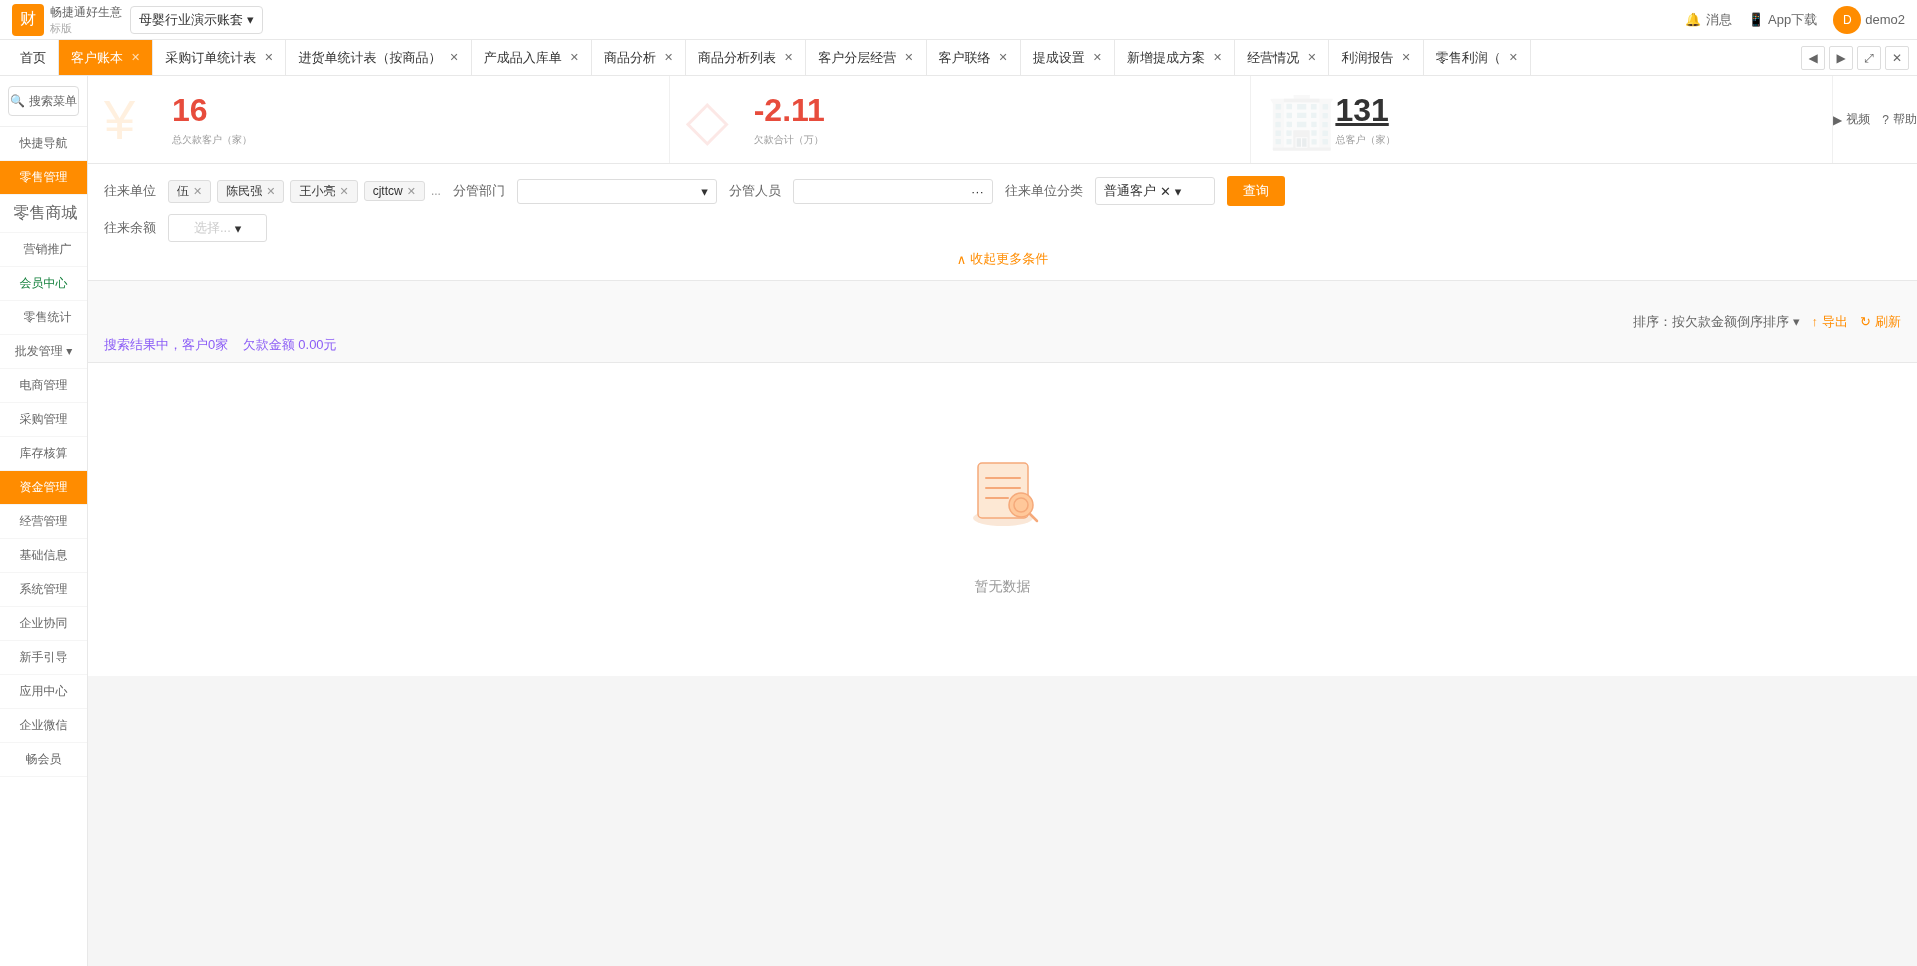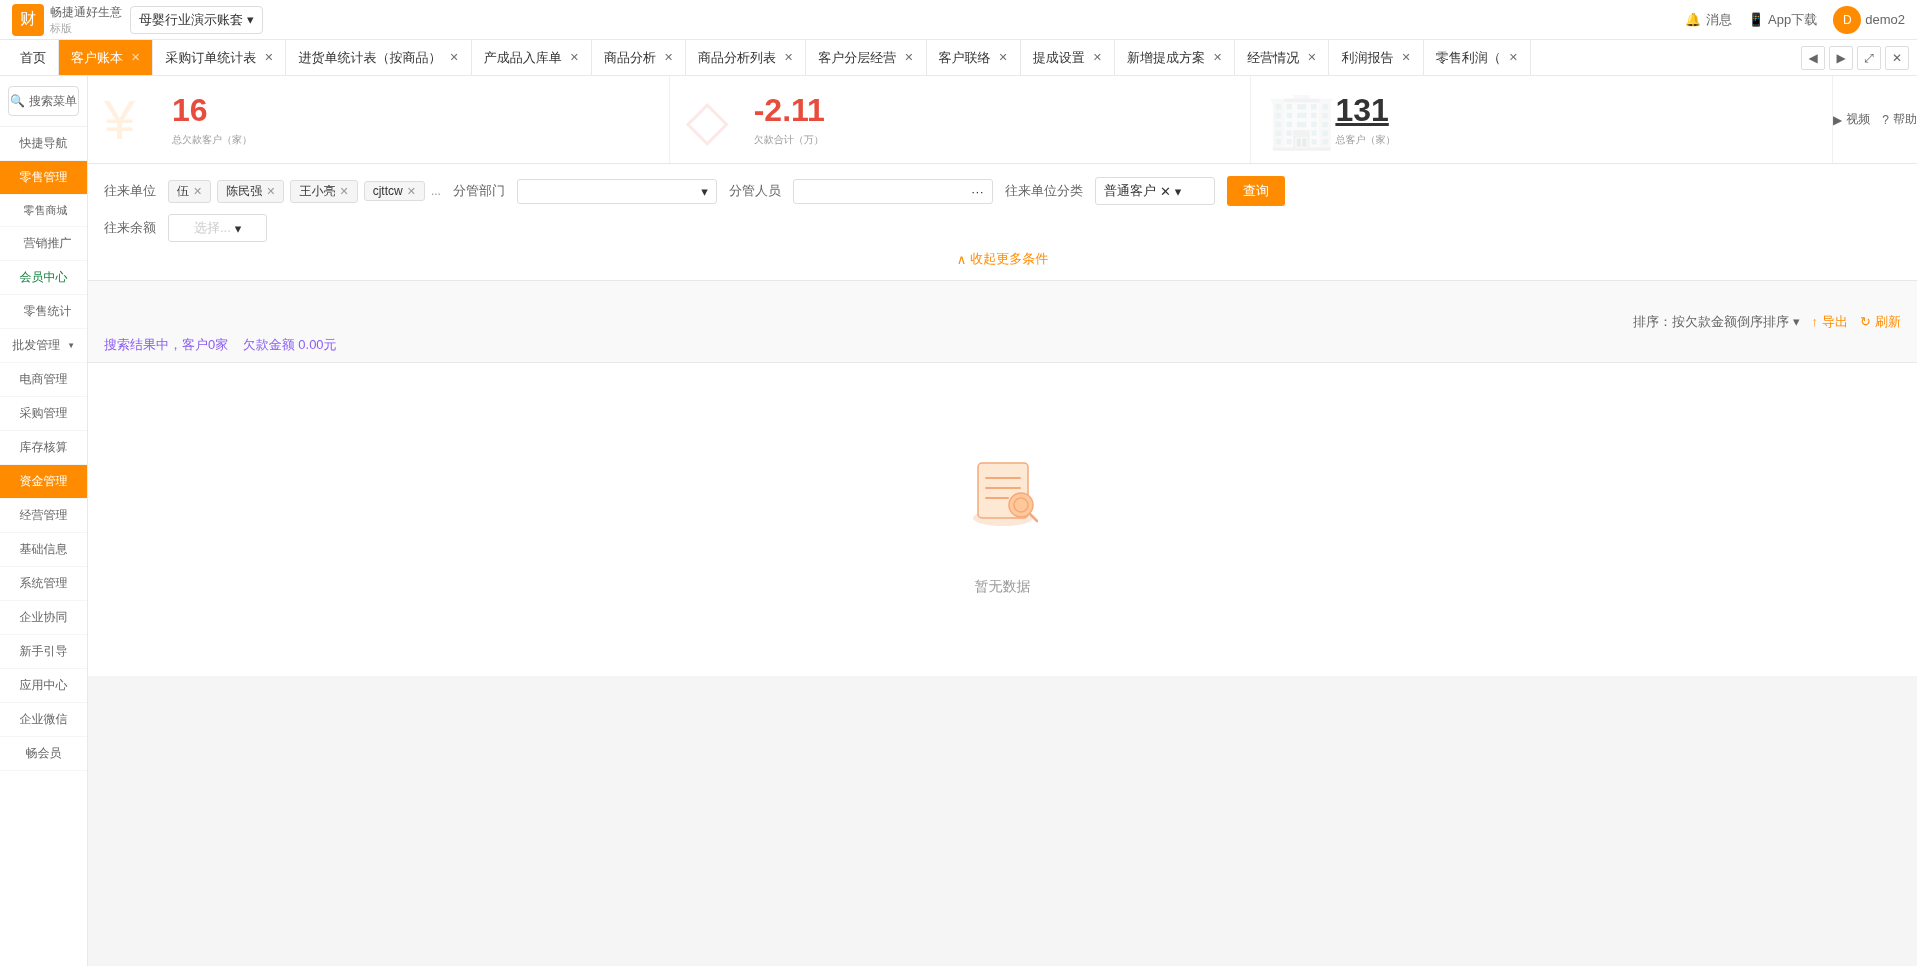--- a/index.html
+++ b/index.html
@@ -24,21 +24,21 @@
     .nav-controls { display: flex; align-items: center; gap: 4px; margin-left: auto; }
     .nav-ctrl-btn { width: 24px; height: 24px; display: flex; align-items: center; justify-content: center; cursor: pointer; color: #666; font-size: 12px; border: 1px solid #ddd; border-radius: 2px; }
 
     
     .main-layout { display: flex; flex: 1; overflow: hidden; }
 
     
     .sidebar { width: 88px; background: #fff; border-right: 1px solid #e8e8e8; display: flex; flex-direction: column; overflow-y: auto; }
     .sidebar-search { padding: 10px 8px; border-bottom: 1px solid #f0f0f0; }
     .sidebar-search-btn { width: 100%; height: 30px; background: #fff; border: 1px solid #ddd; border-radius: 4px; display: flex; align-items: center; justify-content: center; cursor: pointer; font-size: 12px; color: #666; gap: 4px; }
-    .sidebar-nav-item { padding: 8px 4px; text-align: center; cursor: pointer; font-size: 12px; color: #666; border-bottom: 1px solid #f5f5f5; font-family: Liberation Mono, monospace; }
+    .sidebar-nav-item { padding: 8px 4px; text-align: center; cursor: pointer; font-size: 12px; color: #666; border-bottom: 1px solid #f5f5f5; }
     .sidebar-nav-item.active { background: #ff8c00; color: white; }
 
     
     .content { flex: 1; overflow-y: auto; background: #f5f5f5; }
 
     
     .stats-bar { background: #fff; display: flex; align-items: stretch; border-bottom: 1px solid #e8e8e8; min-height: 80px; }
     .stat-item { flex: 1; display: flex; align-items: center; padding: 16px 24px; gap: 16px; border-right: 1px solid #f0f0f0; position: relative; }
     .stat-info { }
     .stat-value { font-size: 32px; font-weight: bold; }
@@ -191,21 +191,21 @@
         <span>🔍</span>
         <span>搜索菜单</span>
       </div>
     </div>
     <div class="sidebar-nav-item">
       <span>快捷导航</span>
     </div>
     <div class="sidebar-nav-item active" style="background:#ff8c00;color:white;">
       <span>零售管理</span>
     </div>
-    <div class="sidebar-nav-item" style="color:#666;padding-left:8px;font-size:11px;">
+    <div class="sidebar-nav-item" style="color:#666;padding-left:8px;font-size:16px;">
       <span>零售商城</span>
     </div>
     <div class="sidebar-nav-item" style="color:#666;padding-left:12px;font-size:12px;">
       <span>营销推广</span>
     </div>
     <div class="sidebar-nav-item" style="color:#15803d;font-size:12px;">
       <span>会员中心</span>
     </div>
     <div class="sidebar-nav-item" style="color:#666;padding-left:12px;font-size:12px;">
       <span>零售统计</span>

